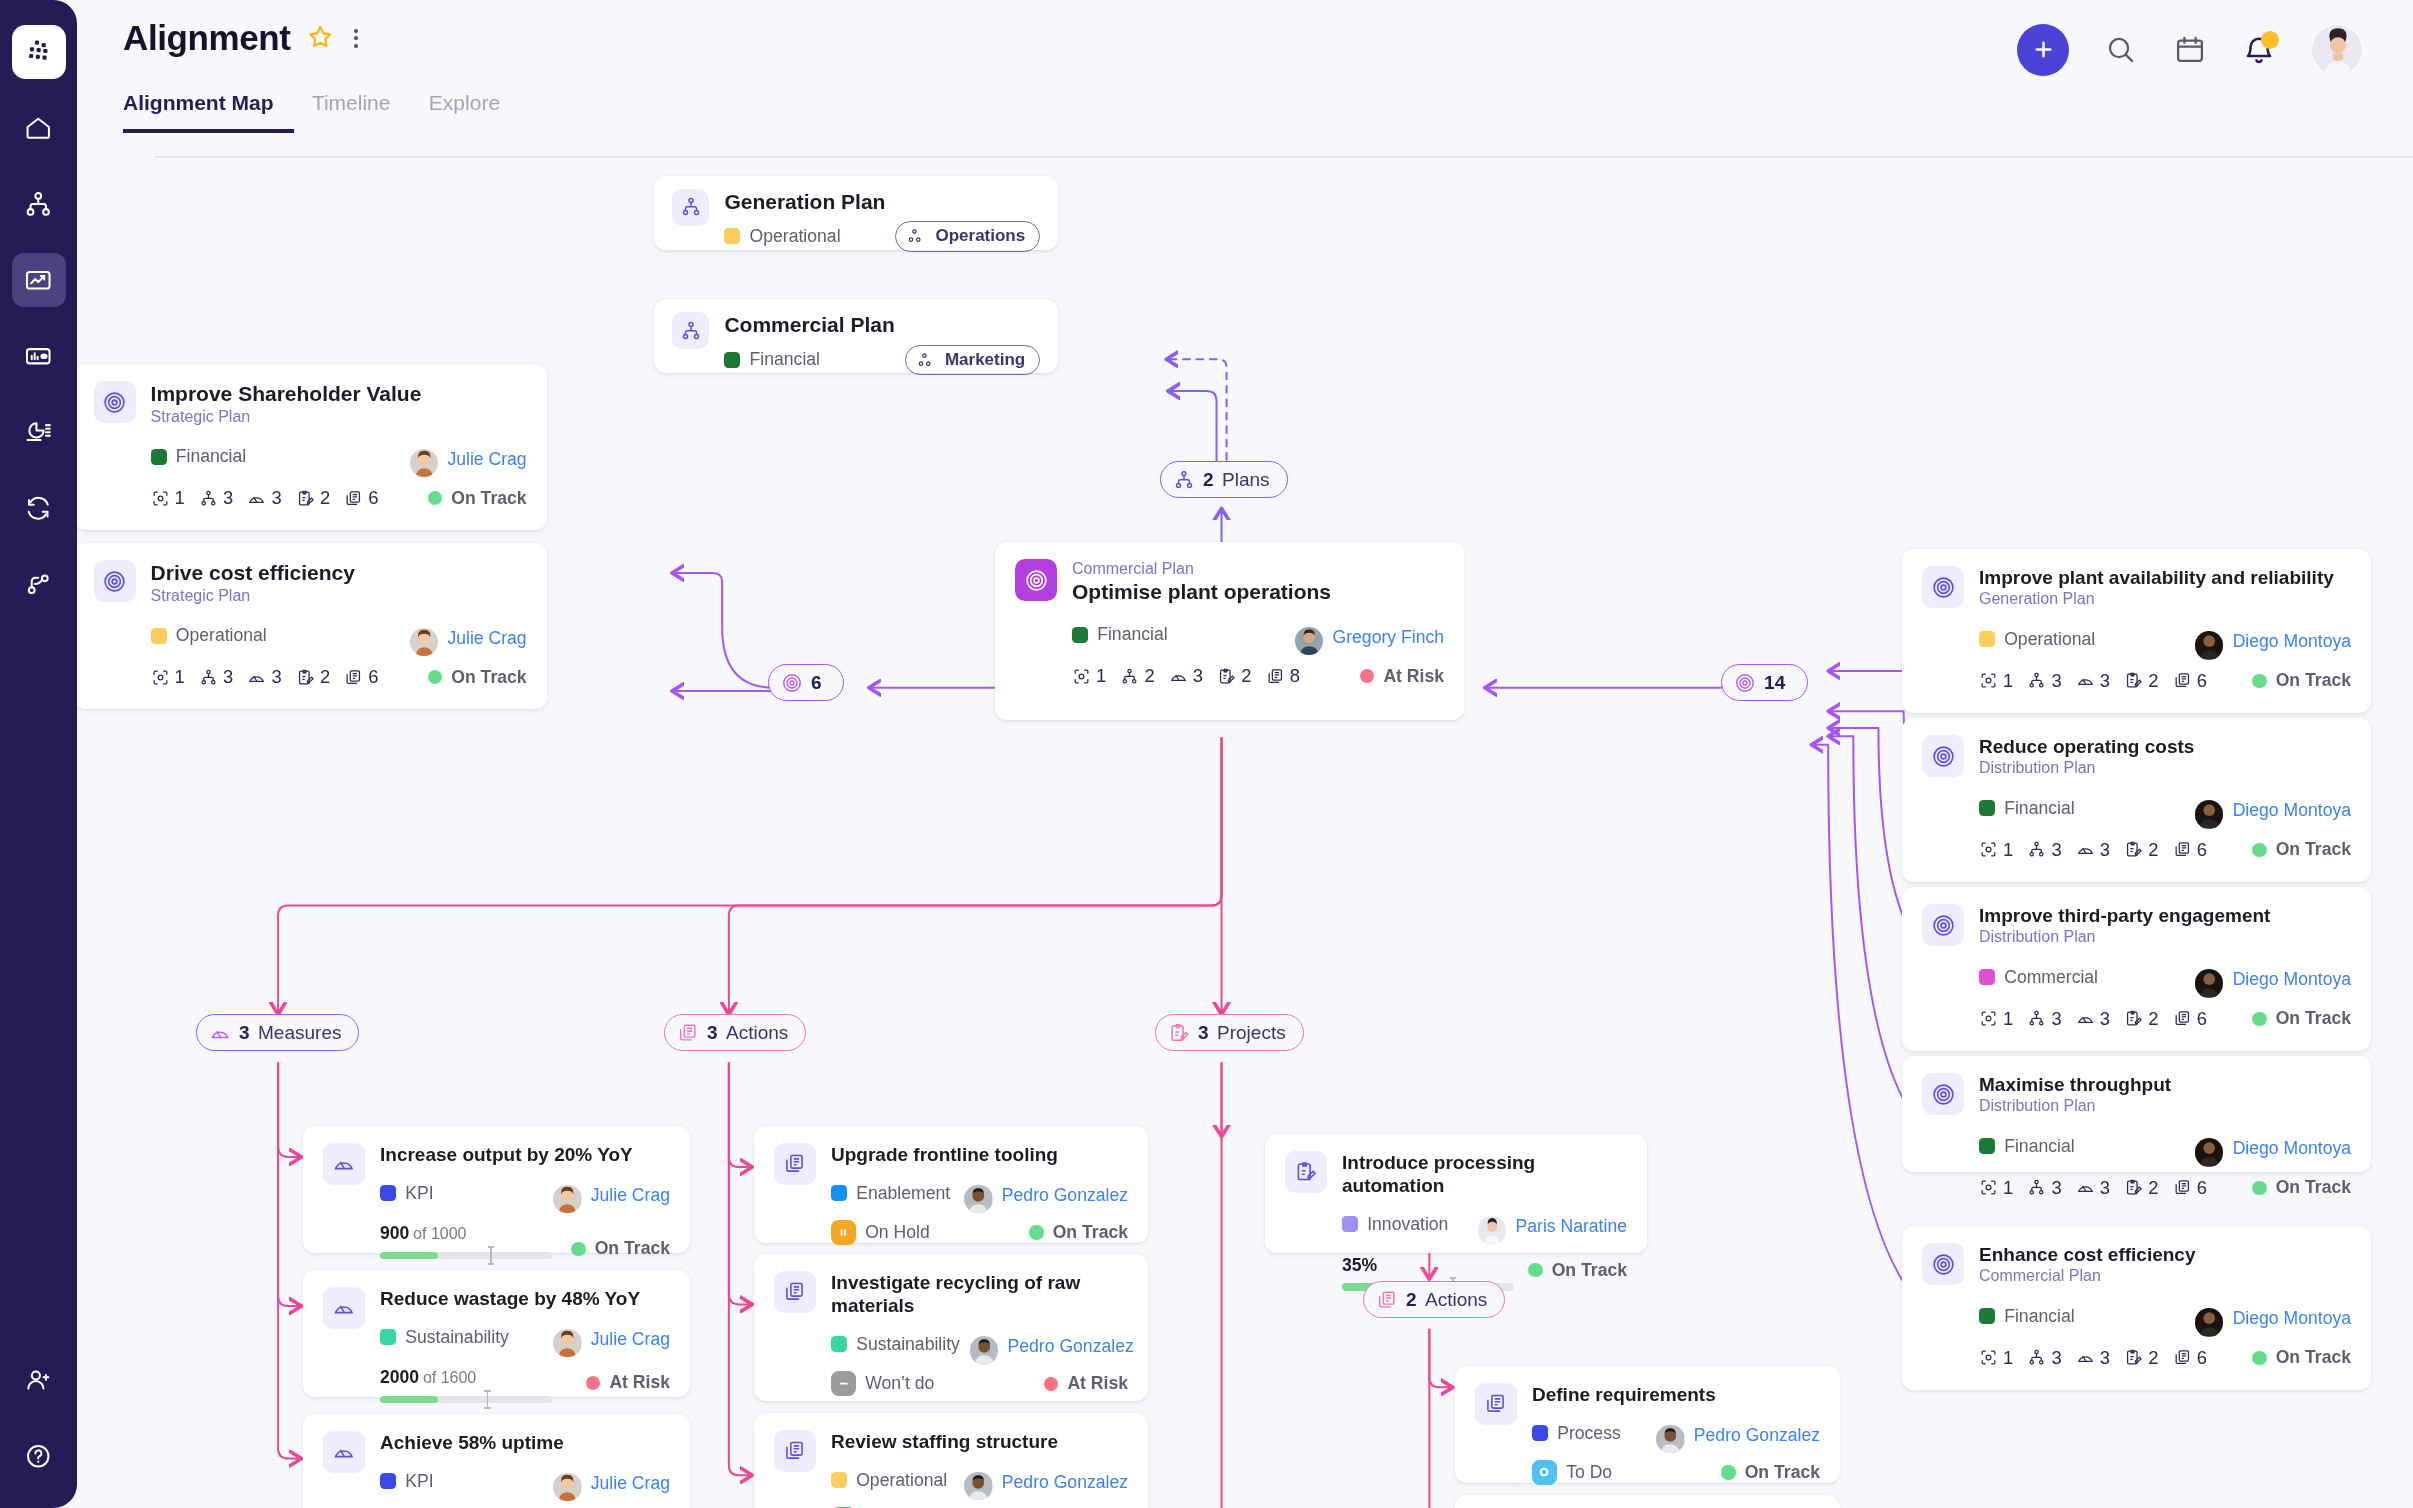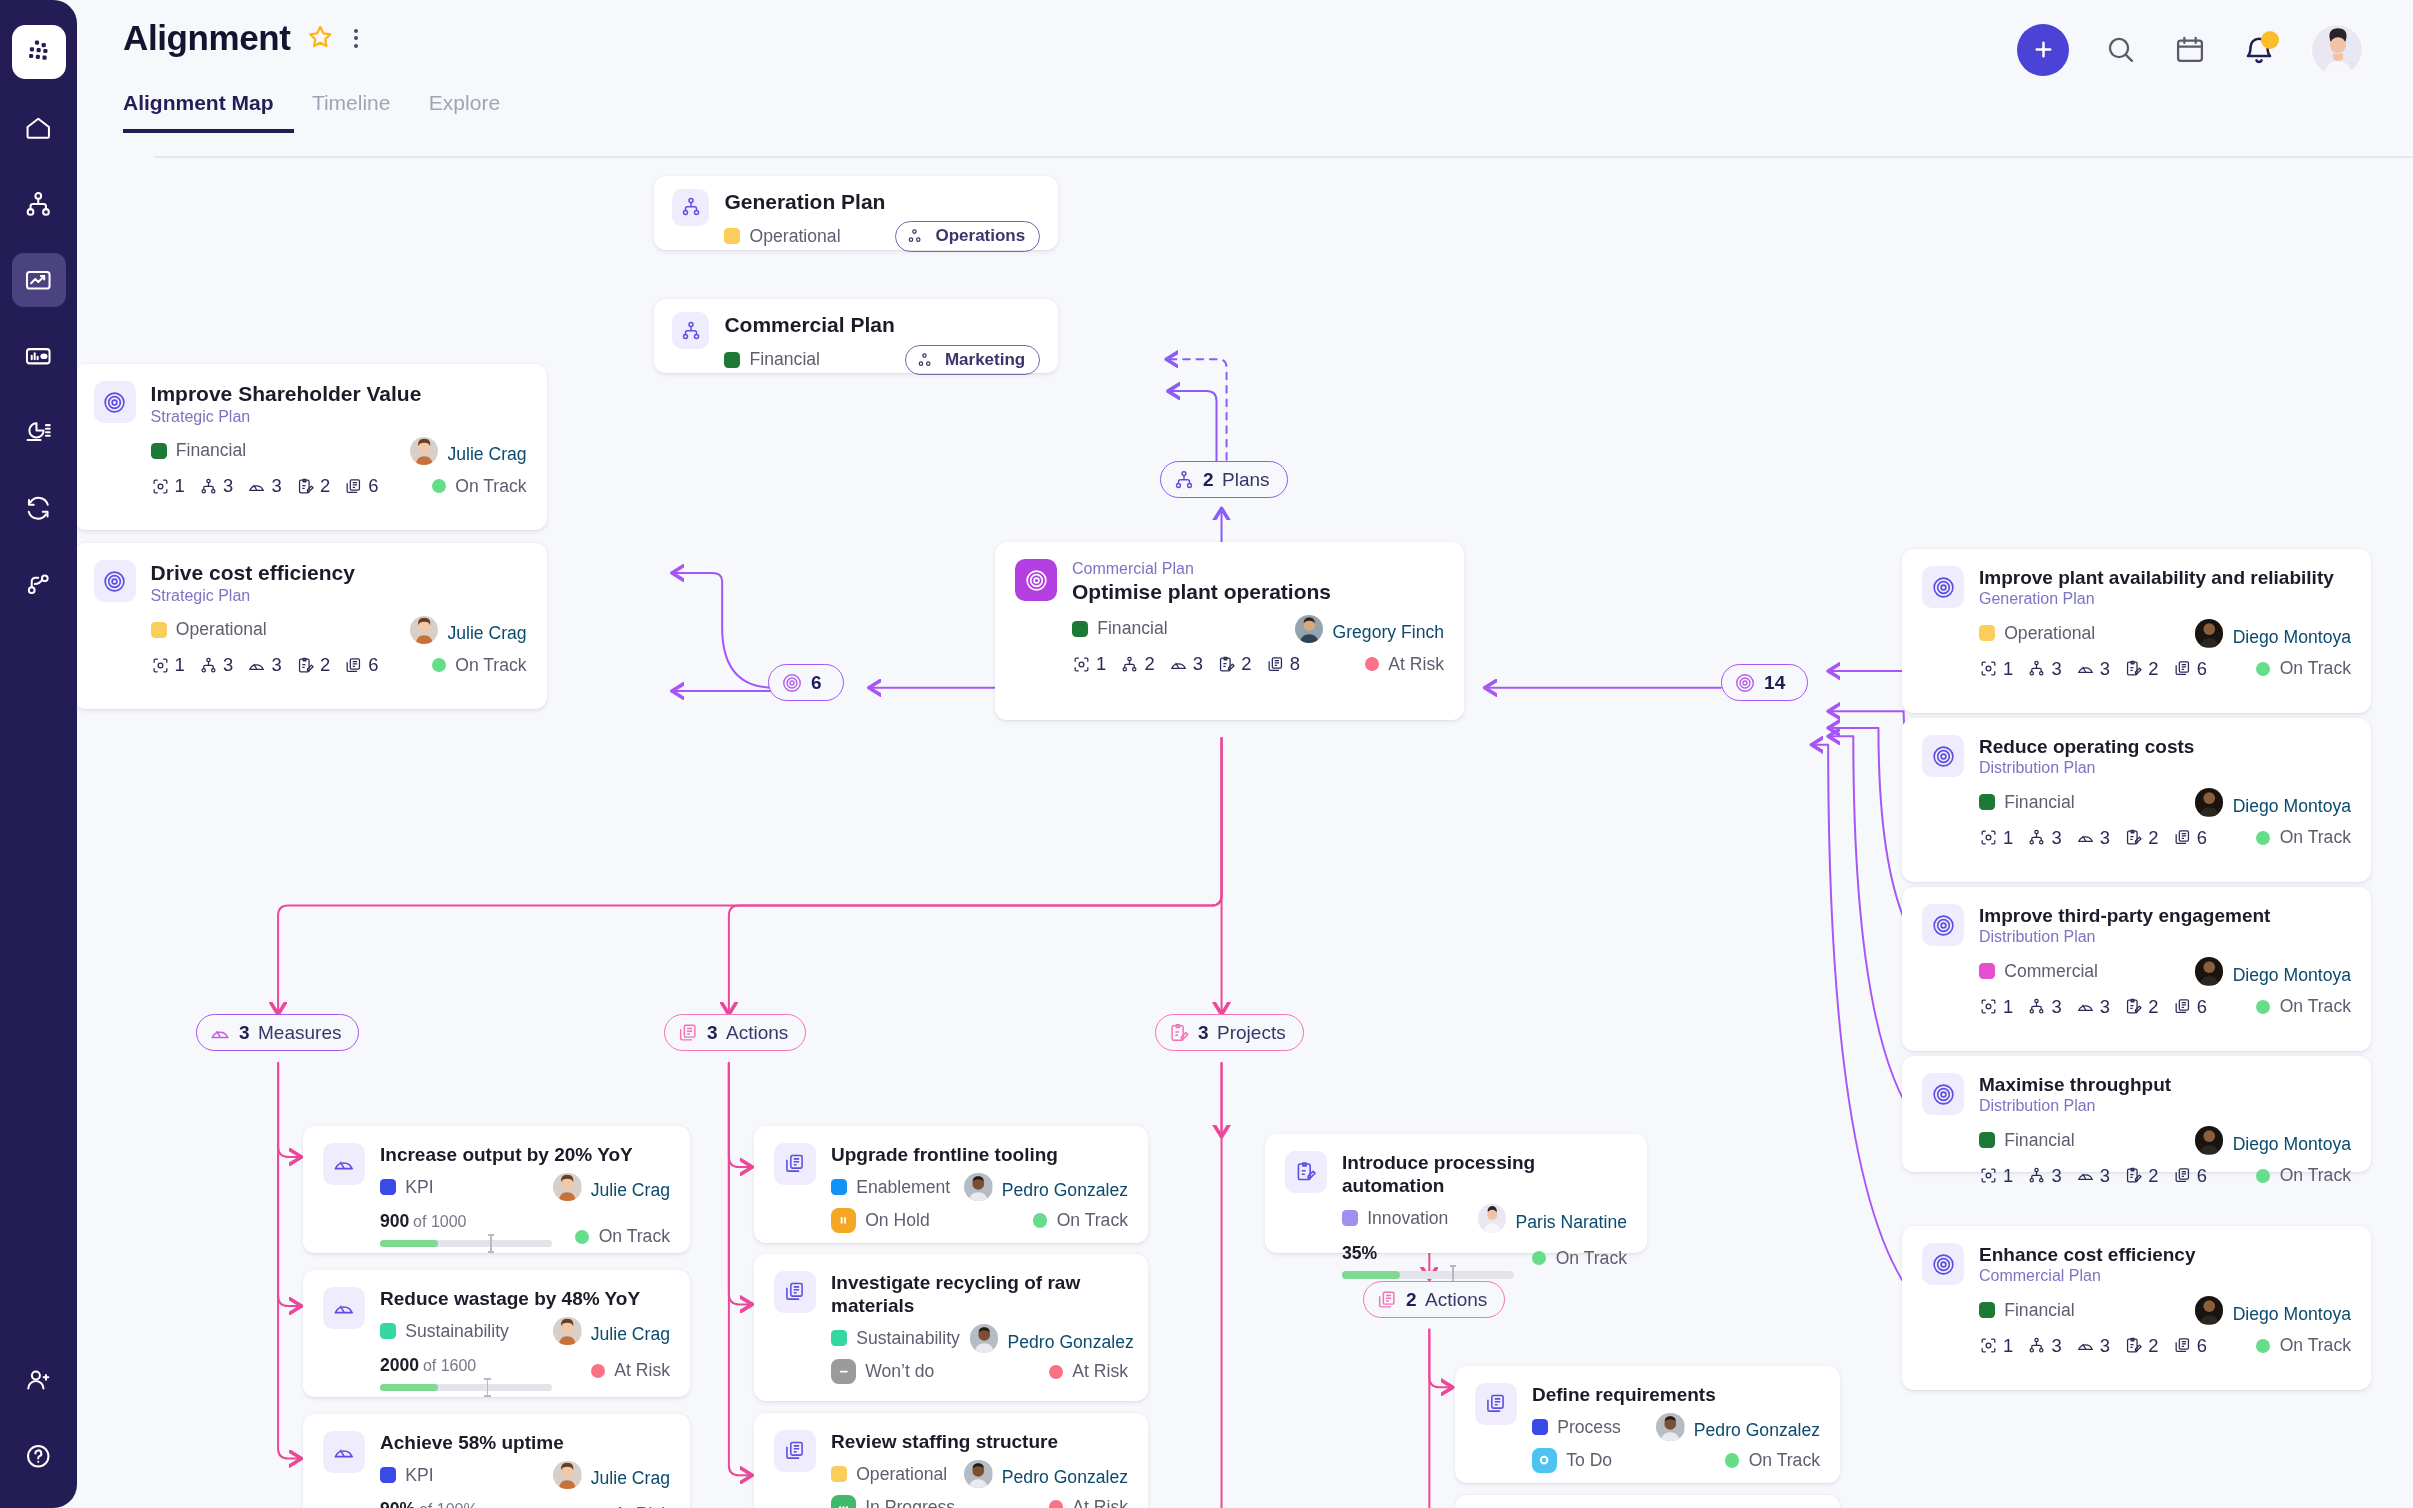--- a/index.html
+++ b/index.html
@@ -64,23 +64,23 @@
     display: flex; align-items: center; justify-content: center; flex: 0 0 auto;
   }
   .type-badge.solid { background: #b33fe0; }
   .card-body { flex: 1; min-width: 0; }
   .card-plan { font-size: 16px; color: #7b74c4; line-height: 1.25; }
   .card-title { font-size: 21px; font-weight: 700; color: #1b1b29; line-height: 1.22; }
   .card-title.sm { font-size: 19px; }
   .meta-row { display: flex; align-items: center; justify-content: space-between; margin-top: 10px; gap: 10px; }
   .tag { display: flex; align-items: center; gap: 9.2px; font-size: 17.6px; color: #5e5e70; white-space: nowrap; }
   .swatch { width: 16px; height: 16px; border-radius: 4.2px; flex: 0 0 auto; }
-  .owner { display: flex; align-items: flex-end; gap: 9.2px; font-size: 17.6px; color: #0c4a6e; white-space: nowrap; }
+  .owner { display: flex; align-items: flex-start; gap: 9.2px; font-size: 17.6px; color: #3b82f6; white-space: nowrap; margin-top: 12px; }
   .avatar { width: 28.5px; height: 28.5px; border-radius: 50%; overflow: hidden; flex: 0 0 auto; }
-  .status { display: flex; align-items: center; gap: 9.2px; font-size: 17.6px; color: #5e5e70; white-space: nowrap; }
+  .status { display: flex; align-items: center; gap: 9.2px; font-size: 17.6px; color: #5e5e70; white-space: nowrap; font-weight: bold; }
   .dot { width: 14.2px; height: 14.2px; border-radius: 50%; flex: 0 0 auto; }
   .counts { display: flex; align-items: center; gap: 14.2px; }
   .count { display: flex; align-items: center; gap: 5px; font-size: 18.4px; color: #2b2a56; }
 
   .pill-team {
     display: inline-flex; align-items: center; gap: 11px;
     border: 1.3px solid #6f6aa8; border-radius: 837px; padding: 4.2px 13.4px 4.2px 10px;
     font-size: 17px; color: #3c3569; font-weight: 600; cursor: pointer;
   }
 

